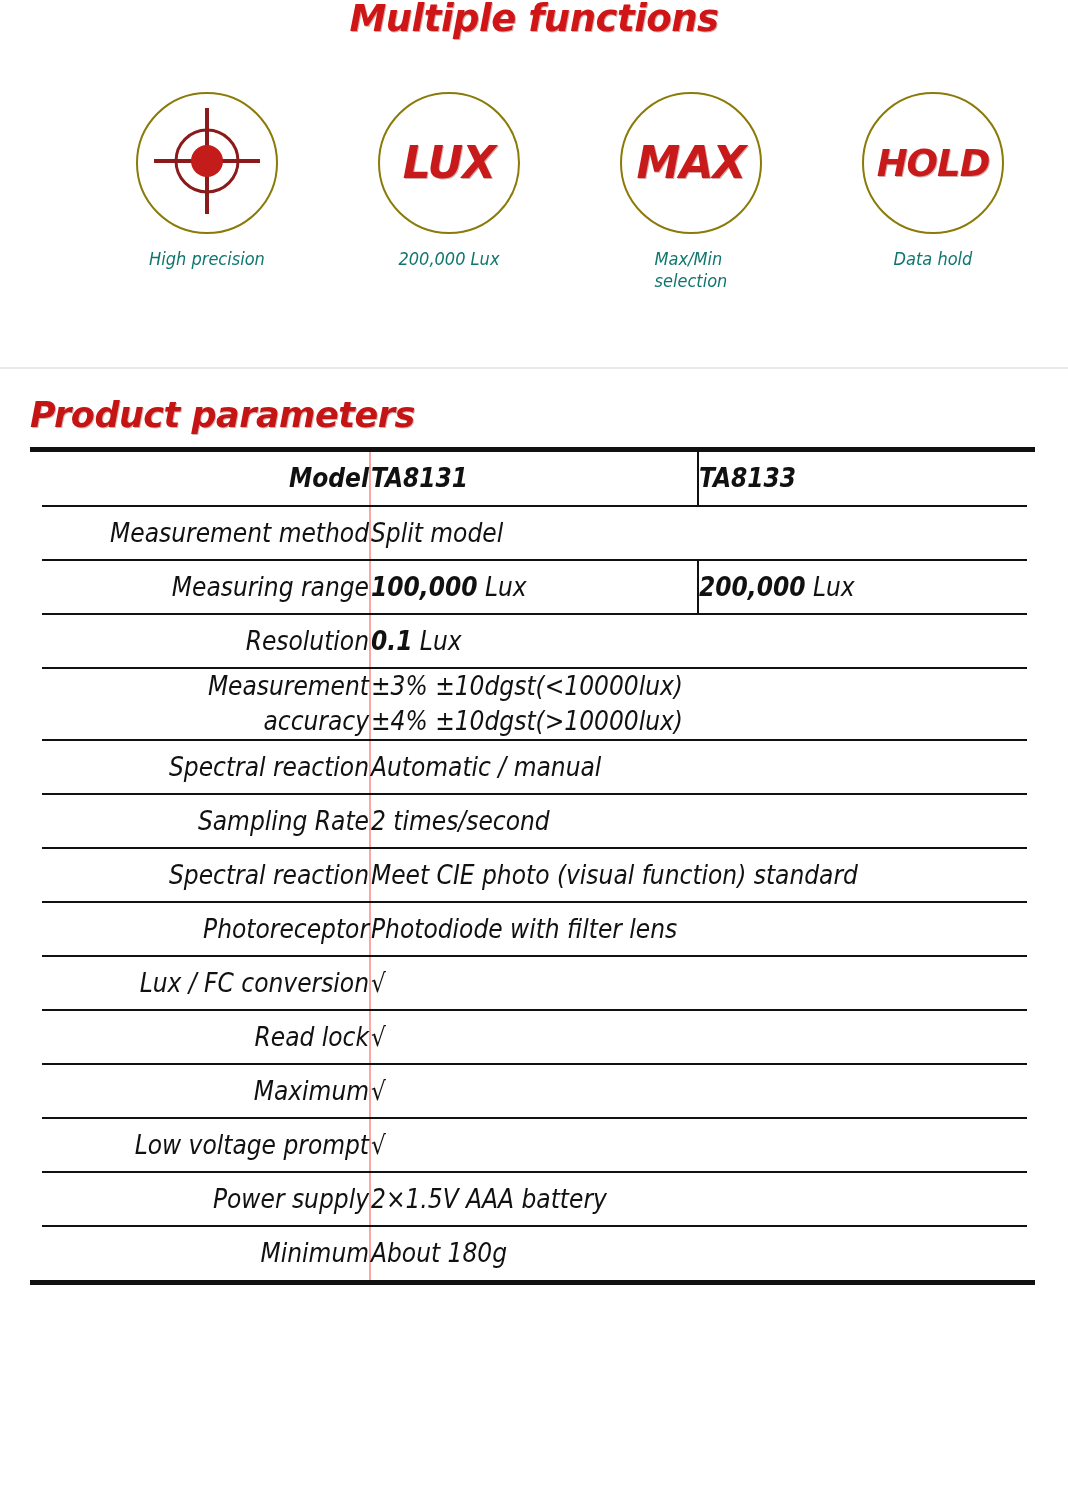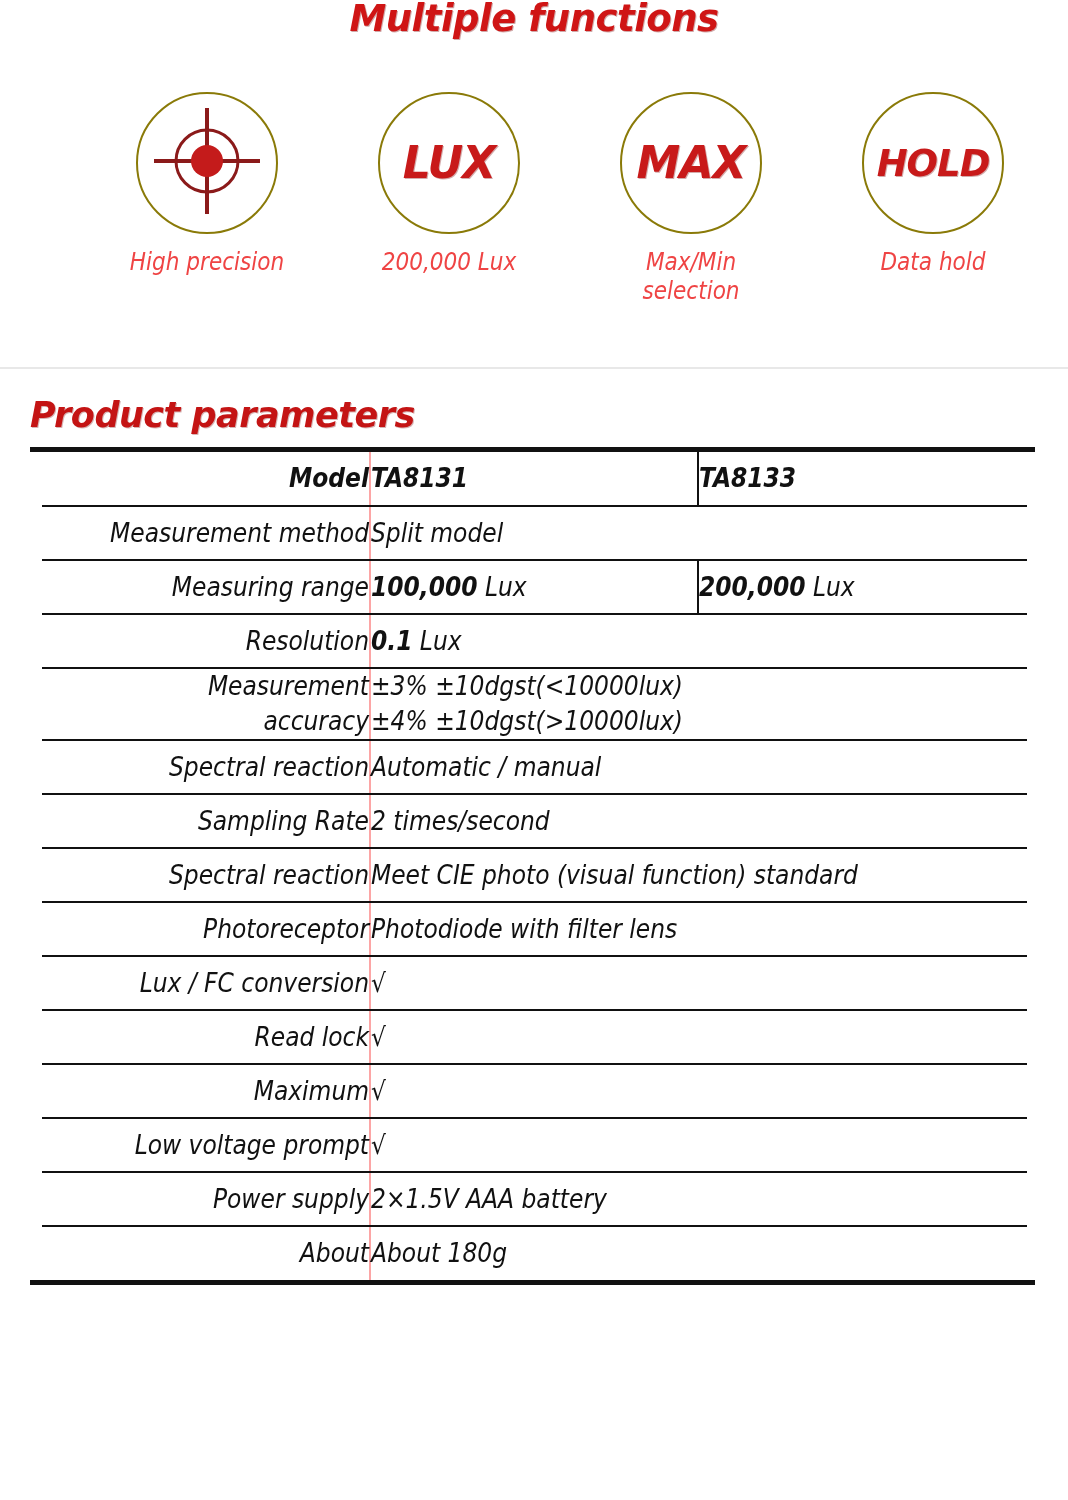--- a/index.html
+++ b/index.html
@@ -63,24 +63,24 @@
     font-style:italic;
     font-size:44px;
     line-height:1;
     letter-spacing:-1px;
     font-family:"DejaVu Sans","Liberation Sans",sans-serif;
     text-shadow:1px 1px 0 rgba(130,15,15,0.35);
   }
   .badge-text.small{font-size:37px;}
   .feature-caption{
     margin-top:14px;
-    font-size:24px;
-    font-style:italic;
-    color:#ef4444;
-    text-align:center;
+    font-size:18px;
+    font-style:italic;
+    color:#0f766e;
+    text-align:left;
     line-height:1.22;
     font-family:"DejaVu Sans Condensed","Liberation Sans",sans-serif;
     white-space:pre-line;
   }
   .section-divider{
     position:absolute;
     top:367px;left:0;
     width:1068px;height:2px;
     background:#e8e8e8;
   }
@@ -314,20 +314,20 @@
           <td class="val check">√</td>
           <td class="val"></td>
         </tr>
 
         <tr>
           <td class="label">Power supply</td>
           <td class="val" colspan="2">2×1.5V AAA battery</td>
         </tr>
 
         <tr>
-          <td class="label">About</td>
+          <td class="label">Minimum</td>
           <td class="val" colspan="2">About 180g</td>
         </tr>
 
       </tbody>
     </table>
   </div>
 </div>
 
 </body></html>

